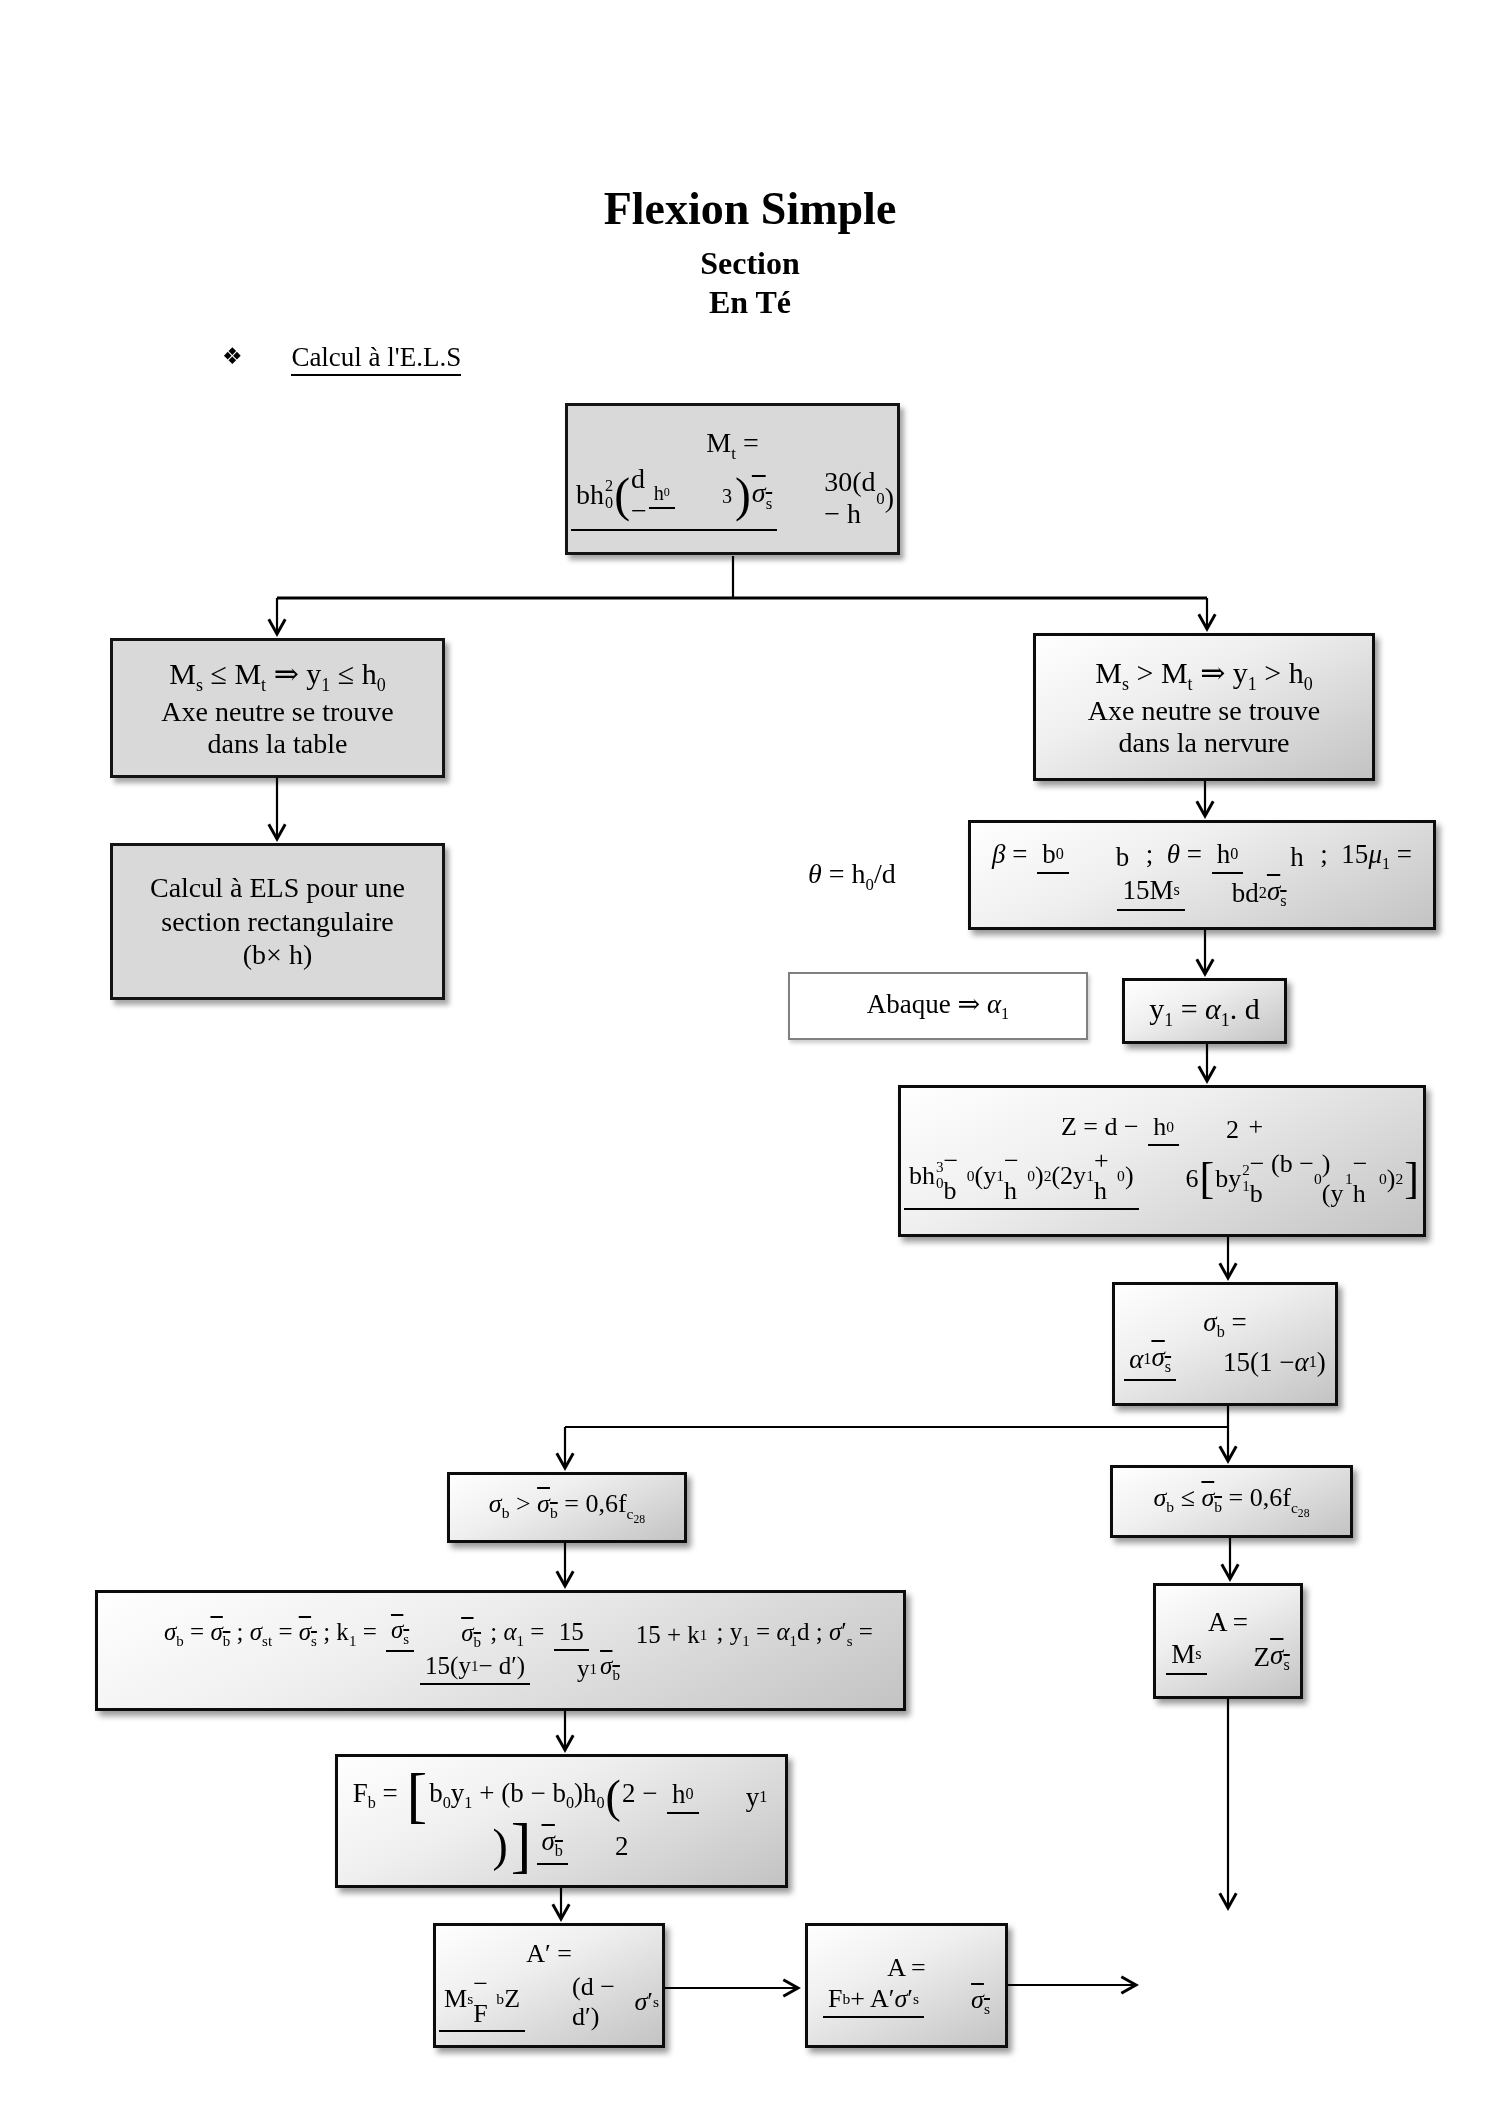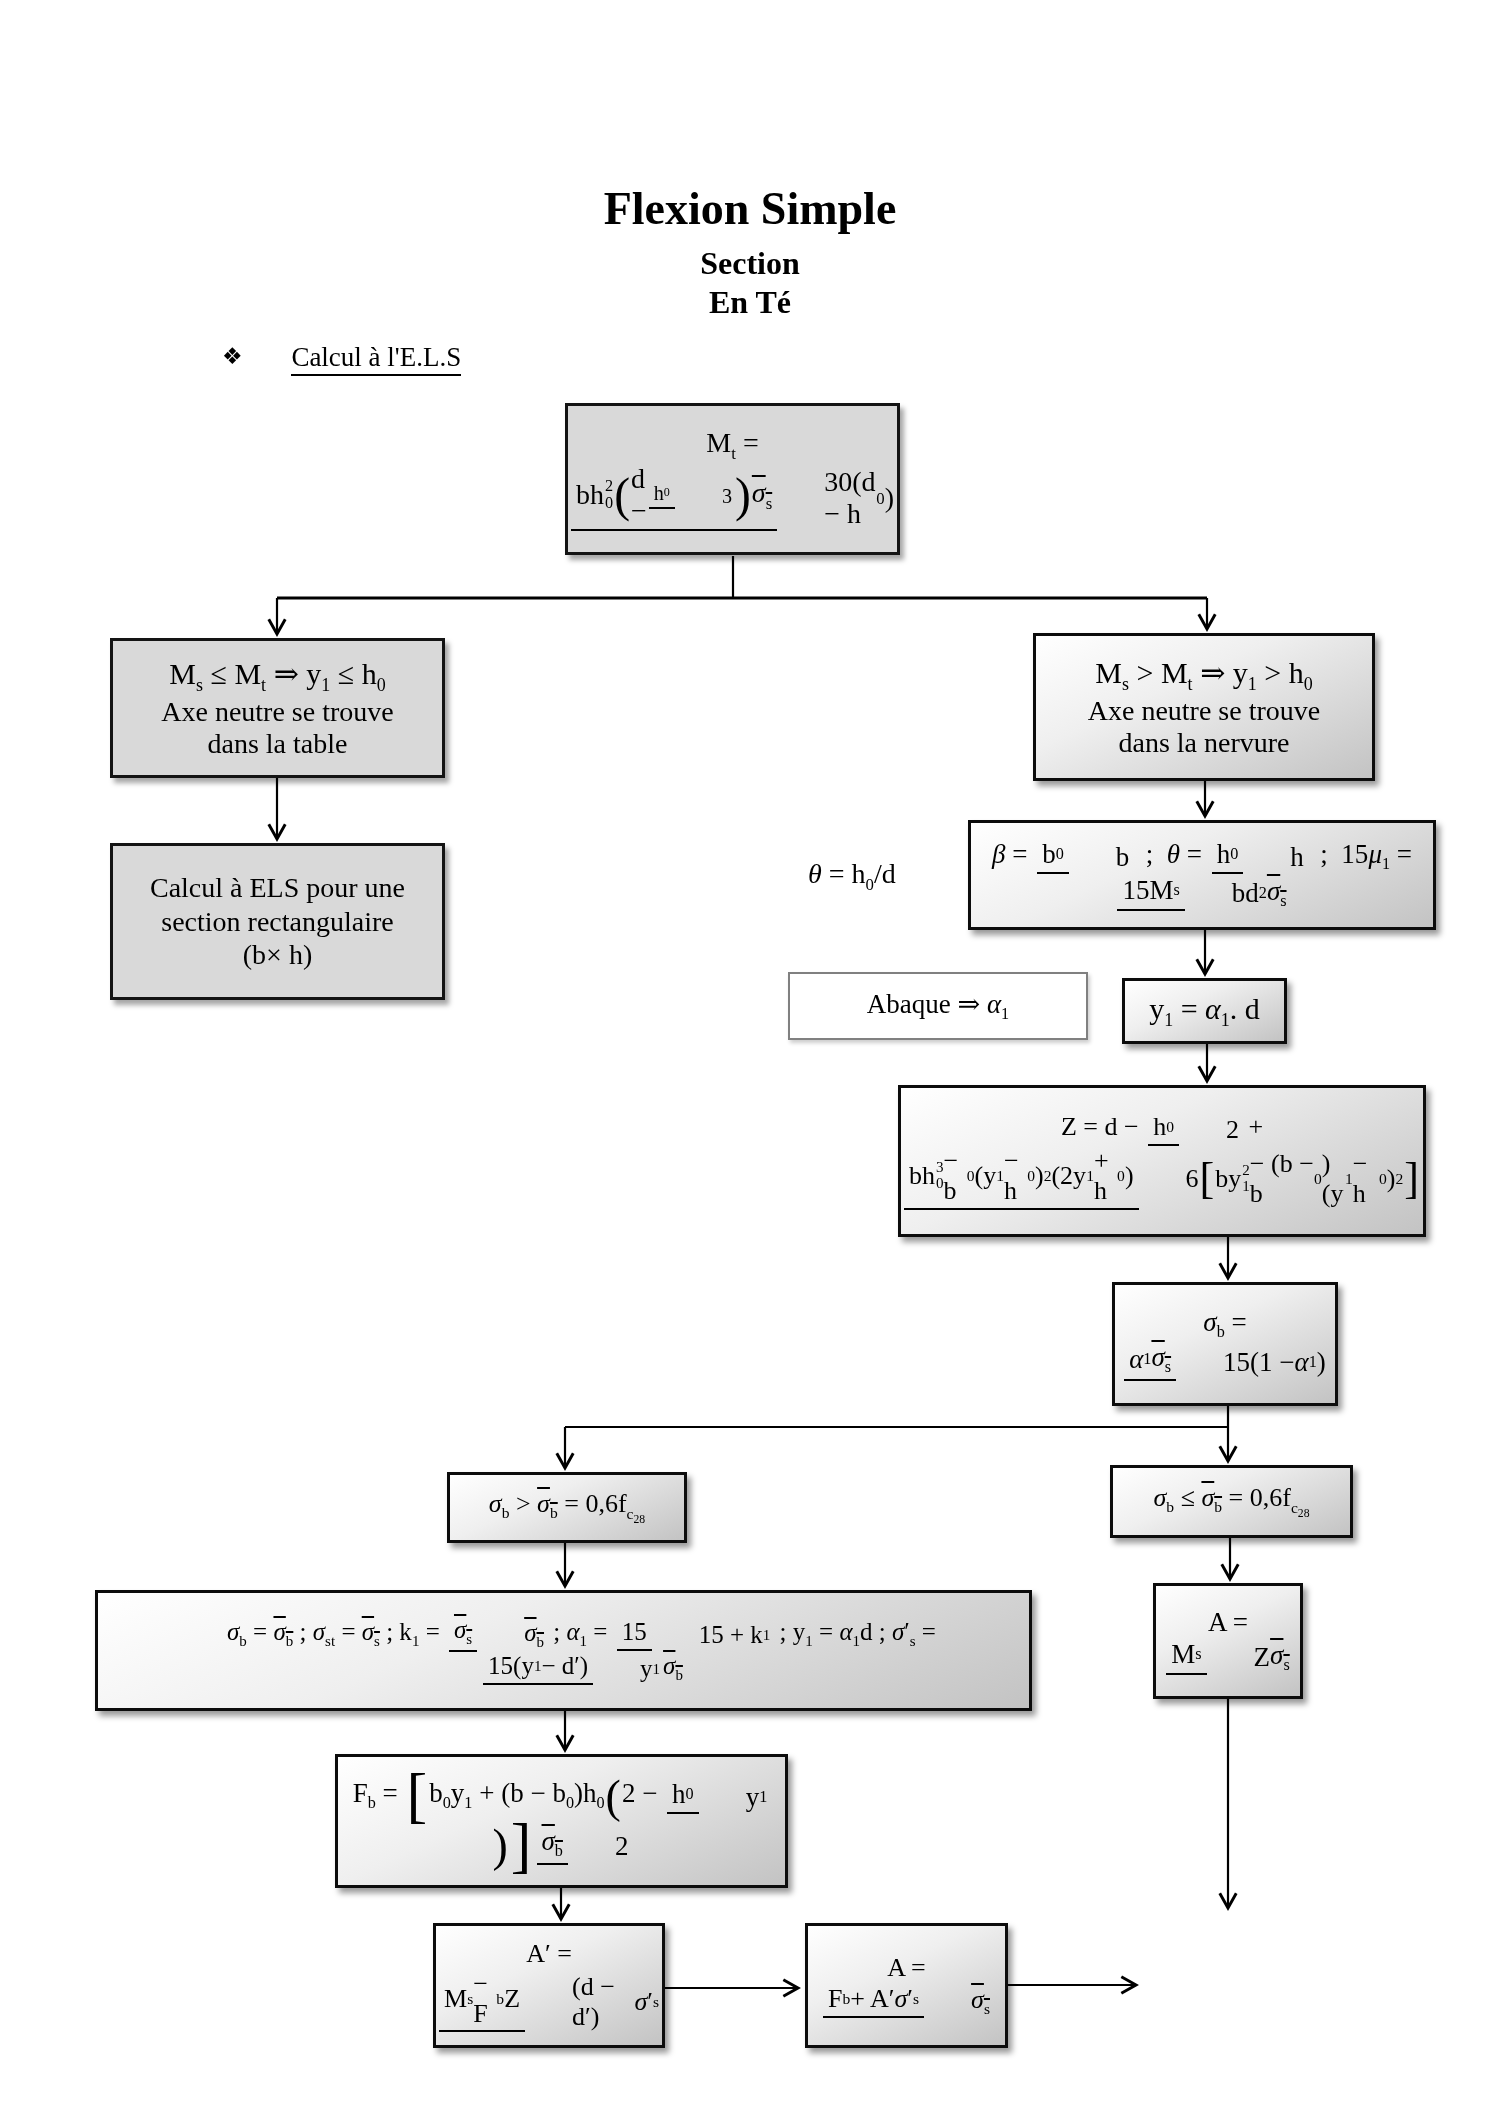--- a/index.html
+++ b/index.html
@@ -160,21 +160,21 @@
   </div>
 
   <div class="box grad" style="left:447px;top:1472px;width:240px;height:71px;font-size:26px;">
     <span><i>σ</i><sub>b</sub> &gt; <span class="ov"><i>σ</i><sub>b</sub></span> = 0,6f<sub>c<sub>28</sub></sub></span>
   </div>
 
   <div class="box grad" style="left:1110px;top:1465px;width:243px;height:73px;font-size:26px;">
     <span><i>σ</i><sub>b</sub> ≤ <span class="ov"><i>σ</i><sub>b</sub></span> = 0,6f<sub>c<sub>28</sub></sub></span>
   </div>
 
-  <div class="box grad" style="left:95px;top:1590px;width:937px;height:121px;font-size:25px;padding-left:36px;">
+  <div class="box grad" style="left:95px;top:1590px;width:811px;height:121px;font-size:25px;padding-left:36px;">
     <span><i>σ</i><sub>b</sub> = <span class="ov"><i>σ</i><sub>b</sub></span> ; <i>σ</i><sub>st</sub> = <span class="ov"><i>σ</i><sub>s</sub></span> ; k<sub>1</sub> = <span class="frac">
           <span class="num">
             <span class="ov"><i>σ</i><sub>s</sub></span>
           </span>
           <span class="den">
             <span class="ov"><i>σ</i><sub>b</sub></span>
           </span>
         </span> ; <i>α</i><sub>1</sub> = <span class="frac">
           <span class="num">15</span>
           <span class="den">15 + k<sub>1</sub></span>

